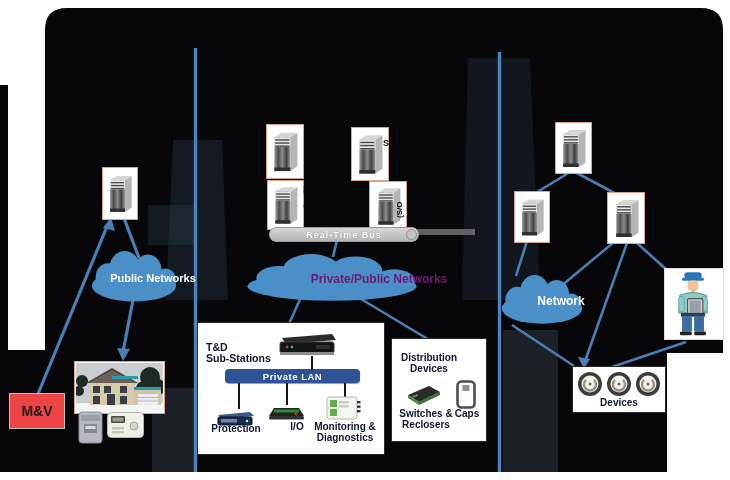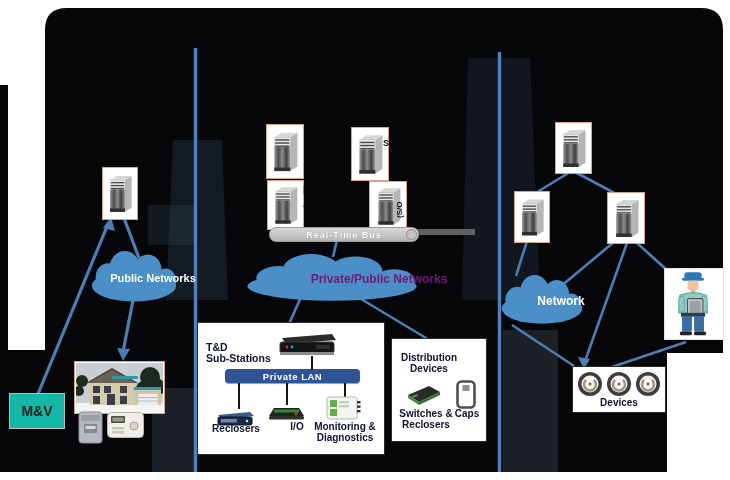--- a/index.html
+++ b/index.html
@@ -22,21 +22,21 @@
   
   #bus{position:absolute;left:269px;top:227px;width:148px;height:13px;z-index:2;
     background:linear-gradient(#d8d8d8,#b5b5b5);border-radius:7px;border:1px solid #9a9a9a;
     display:flex;align-items:center;justify-content:center;}
   #bus .txt{color:#fff;font-weight:bold;font-size:9px;letter-spacing:1px;
     text-shadow:0 0 1px #7a7a7a;}
   #bus .endcap{position:absolute;right:1px;top:1px;width:9px;height:9px;border-radius:50%;
     background:#c3c3c3;border:1px solid #8f8f8f;}
 
   
-  #mv{position:absolute;left:9px;top:393px;width:54px;height:34px;background:#14b8a6;
+  #mv{position:absolute;left:9px;top:393px;width:54px;height:34px;background:#ef4444;
     border:1px solid #bbb;z-index:2;display:flex;align-items:center;justify-content:center;
     font-weight:bold;font-size:14px;color:#1c1c1c;}
 
   
   #td-box{left:197px;top:322px;width:186px;height:131px;}
   #td-title{position:absolute;left:8px;top:7px;font-size:10.5px;margin-top:12px;}
   .vline{position:absolute;width:2px;background:#151515;z-index:3;}
   #lan-bar{position:absolute;left:27px;top:46px;width:135px;height:14px;background:#2f5496;
     border-radius:4px;display:flex;align-items:center;justify-content:center;
     box-shadow:0 1px 1px rgba(0,0,0,.4);}
@@ -320,21 +320,21 @@
         <rect x="13" y="5" width="10" height="2.4" fill="#c8cdc4"></rect>
           <rect x="13" y="9" width="10" height="2.4" fill="#c8cdc4"></rect>
         <g fill="#333">
             <rect x="31" y="5" width="3.5" height="2.4"></rect>
             <rect x="31" y="9.5" width="3.5" height="2.4"></rect>
             <rect x="31" y="14" width="3.5" height="2.4"></rect>
           </g>
       </svg>
     </div>
 
-    <div class="devlbl lbl" style="left:6px;top:101px;width:64px">Reclosers</div>
+    <div class="devlbl lbl" style="left:6px;top:101px;width:64px">Protection</div>
     <div class="devlbl lbl" style="left:77px;top:99px;width:44px">I/O</div>
     <div class="devlbl lbl" style="left:112px;top:99px;width:70px">Monitoring &amp; Diagnostics</div>
   </div>
 
   <div class="wbox" id="dist-box">
     <div class="devlbl lbl" style="left:5px;top:14px;width:64px;text-align:center">Distribution Devices</div>
     <div class="icon-wrap" style="left:13px;top:44px">
       <svg width="38" height="25" viewBox="0 0 38 25">
         <polygon points="3,12 24,3 35,9 14,19" fill="#2a2a2a"></polygon>
         <polygon points="3,12 14,19 14,22 3,15" fill="#3f8f3f"></polygon>

